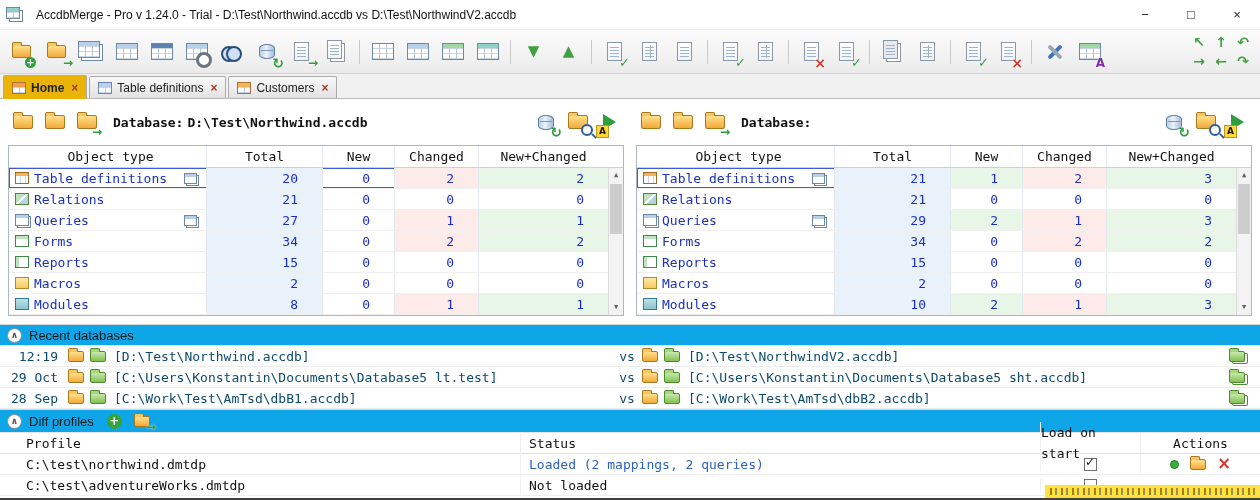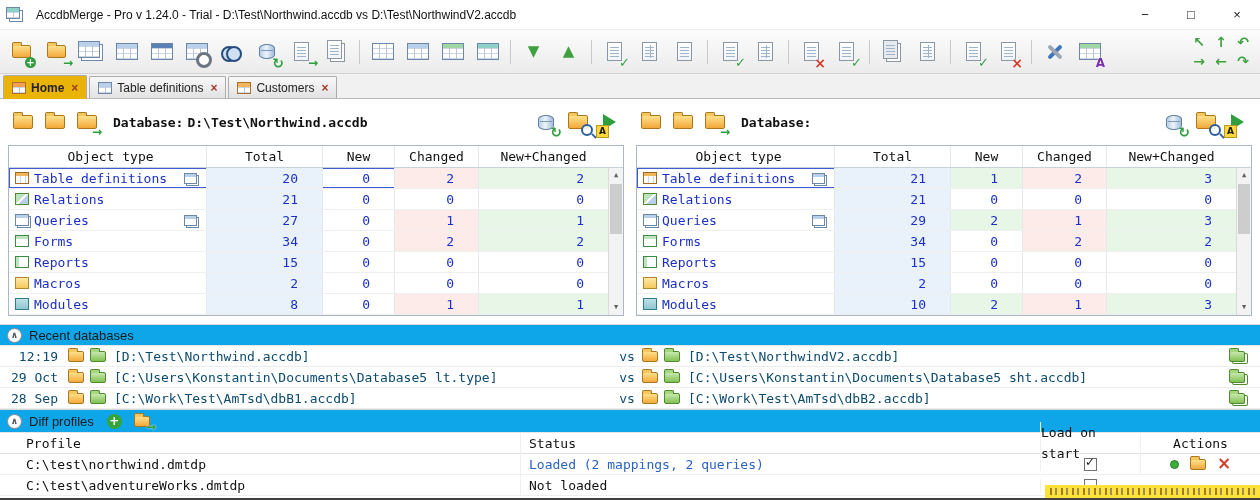--- a/index.html
+++ b/index.html
@@ -569,21 +569,21 @@
         </span>
       </div>
       <div class="rrow">
         <span class="rtime">29 Oct</span>
         <span class="ticon">
           <span class="fold f16"></span>
         </span>
         <span class="ticon">
           <span class="fold f16 green"></span>
         </span>
-        <span class="rpath left">[C:\Users\Konstantin\Documents\Database5 lt.type]</span>
+        <span class="rpath left">[C:\Users\Konstantin\Documents\Database5 lt.test]</span>
         <span class="rvs">vs</span>
         <span class="ticon">
           <span class="fold f16"></span>
         </span>
         <span class="ticon">
           <span class="fold f16 green"></span>
         </span>
         <span class="rpath right">[C:\Users\Konstantin\Documents\Database5 sht.accdb]</span>
         <span class="ticon">
           <span class="fold f16 green dup"></span>

